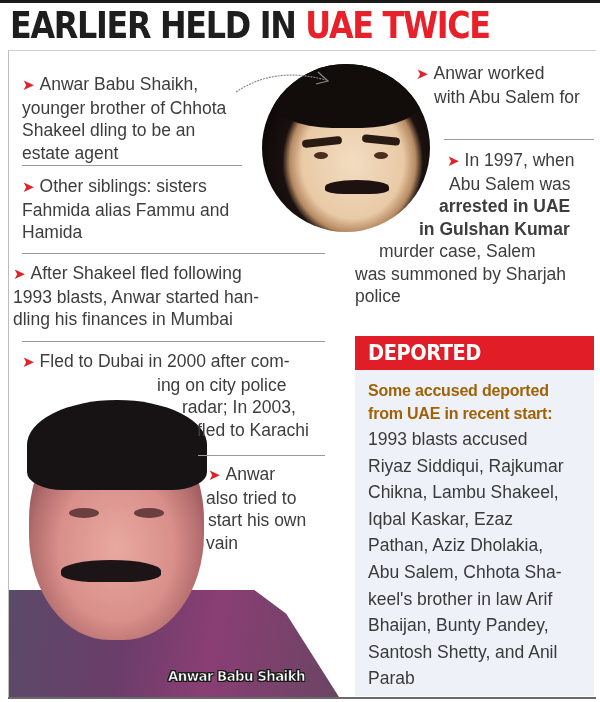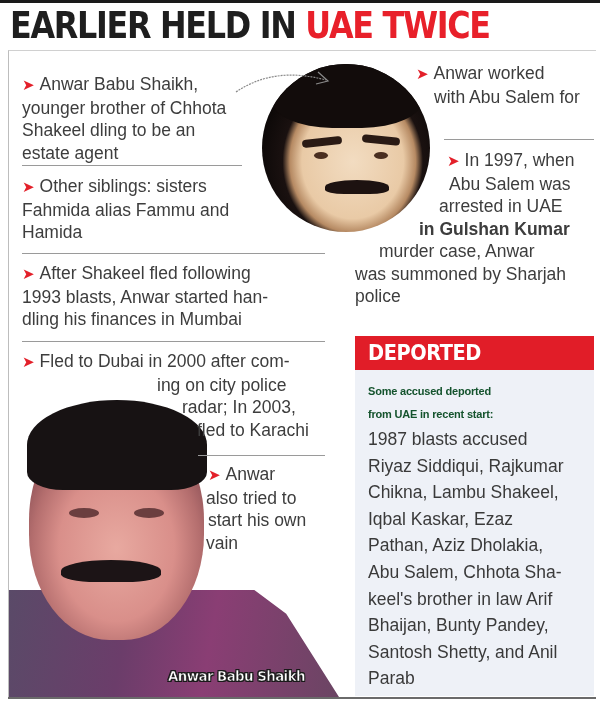--- a/index.html
+++ b/index.html
@@ -49,21 +49,21 @@
   .caption {
     position: absolute; left: 168px; top: 668px; font-family: "DejaVu Sans", sans-serif; font-weight: bold;
     font-size: 14.5px; color: #ffffff; letter-spacing: -0.6px; transform: scaleX(0.92); transform-origin: left center;
     -webkit-text-stroke: 0.6px #1a1a1a; text-shadow: 1px 1px 0 #1a1a1a, -1px -1px 0 #1a1a1a, 1px -1px 0 #1a1a1a, -1px 1px 0 #1a1a1a;
   }
 
   
   .dep-box { position: absolute; left: 355px; top: 336px; width: 239px; height: 360px; background: #eef1f7; }
   .dep-head { position: absolute; left: 355px; top: 336px; width: 239px; height: 34px; background: #e11d28; }
   .dep-title { position: absolute; left: 368px; top: 338px; font-family: "DejaVu Sans", sans-serif; font-weight: bold; font-size: 22px; line-height: 30px; color: #ffffff; letter-spacing: -0.5px; transform: scaleX(0.88); transform-origin: left center; }
-  .dep-sub { position: absolute; left: 368px; top: 380px; font-weight: bold; font-size: 11px; line-height: 22.5px; color: #14532d; white-space: nowrap; letter-spacing: -0.2px; }
+  .dep-sub { position: absolute; left: 368px; top: 380px; font-weight: bold; font-size: 16px; line-height: 22.5px; color: #a16207; white-space: nowrap; letter-spacing: -0.2px; }
   .dep-body { position: absolute; left: 368px; top: 426px; font-size: 17.5px; line-height: 26.6px; color: #3a3a3a; white-space: nowrap; }
   .dep-body div, .dep-sub div { display: block; }
 </style>
 </head>
 <body>
 
 <div class="topbar"></div>
 <div class="headline">
   <span class="black">EARLIER HELD IN</span>
   <span class="red">UAE TWICE</span>
@@ -92,21 +92,21 @@
 </div>
 <div class="rule" style="left:22px;top:165px;width:220px;"></div>
 
 <div class="txt" style="left:22px;top:175px;">
   <div><span class="bul">➤</span><span>Other siblings: sisters</span></div>
   <div>Fahmida alias Fammu and</div>
   <div>Hamida</div>
 </div>
 <div class="rule" style="left:22px;top:253px;width:303px;"></div>
 
-<div class="txt" style="left:22px;top:262px;">
+<div class="txt" style="left:13px;top:262px;">
   <div><span class="bul">➤</span><span>After Shakeel fled following</span></div>
   <div>1993 blasts, Anwar started han-</div>
   <div>dling his finances in Mumbai</div>
 </div>
 <div class="rule" style="left:22px;top:341px;width:303px;"></div>
 
 <div class="photo2">
   <div class="shirt"></div>
   <div class="head"></div>
   <div class="hair"></div>
@@ -133,36 +133,36 @@
 
 <div class="txt" style="left:416px;top:62px;">
   <div><span class="bul">➤</span><span>Anwar worked</span></div>
   <div style="padding-left:18px;">with Abu Salem for</div>
 </div>
 <div class="rule" style="left:444px;top:139px;width:150px;"></div>
 
 <div class="txt" style="left:355px;top:149px;">
   <div style="padding-left:92px;"><span class="bul">➤</span><span>In 1997, when</span></div>
   <div style="padding-left:94px;">Abu Salem was</div>
-  <div style="padding-left:84px;">arrested in UAE</div>
+  <div style="padding-left:84px;font-weight:bold;">arrested in UAE</div>
   <div style="padding-left:64px;font-weight:bold;">in Gulshan Kumar</div>
-  <div style="padding-left:24px;">murder case, Anwar</div>
+  <div style="padding-left:24px;">murder case, Salem</div>
   <div>was summoned by Sharjah</div>
   <div>police</div>
 </div>
 
 <div class="dep-box"></div>
 <div class="dep-head"></div>
 <div class="dep-title">DEPORTED</div>
 <div class="dep-sub">
   <div>Some accused deported</div>
   <div>from UAE in recent start:</div>
 </div>
 <div class="dep-body">
-  <div>1987 blasts accused</div>
+  <div>1993 blasts accused</div>
   <div>Riyaz Siddiqui, Rajkumar</div>
   <div>Chikna, Lambu Shakeel,</div>
   <div>Iqbal Kaskar, Ezaz</div>
   <div>Pathan, Aziz Dholakia,</div>
   <div>Abu Salem, Chhota Sha-</div>
   <div>keel's brother in law Arif</div>
   <div>Bhaijan, Bunty Pandey,</div>
   <div>Santosh Shetty, and Anil</div>
   <div>Parab</div>
 </div>

